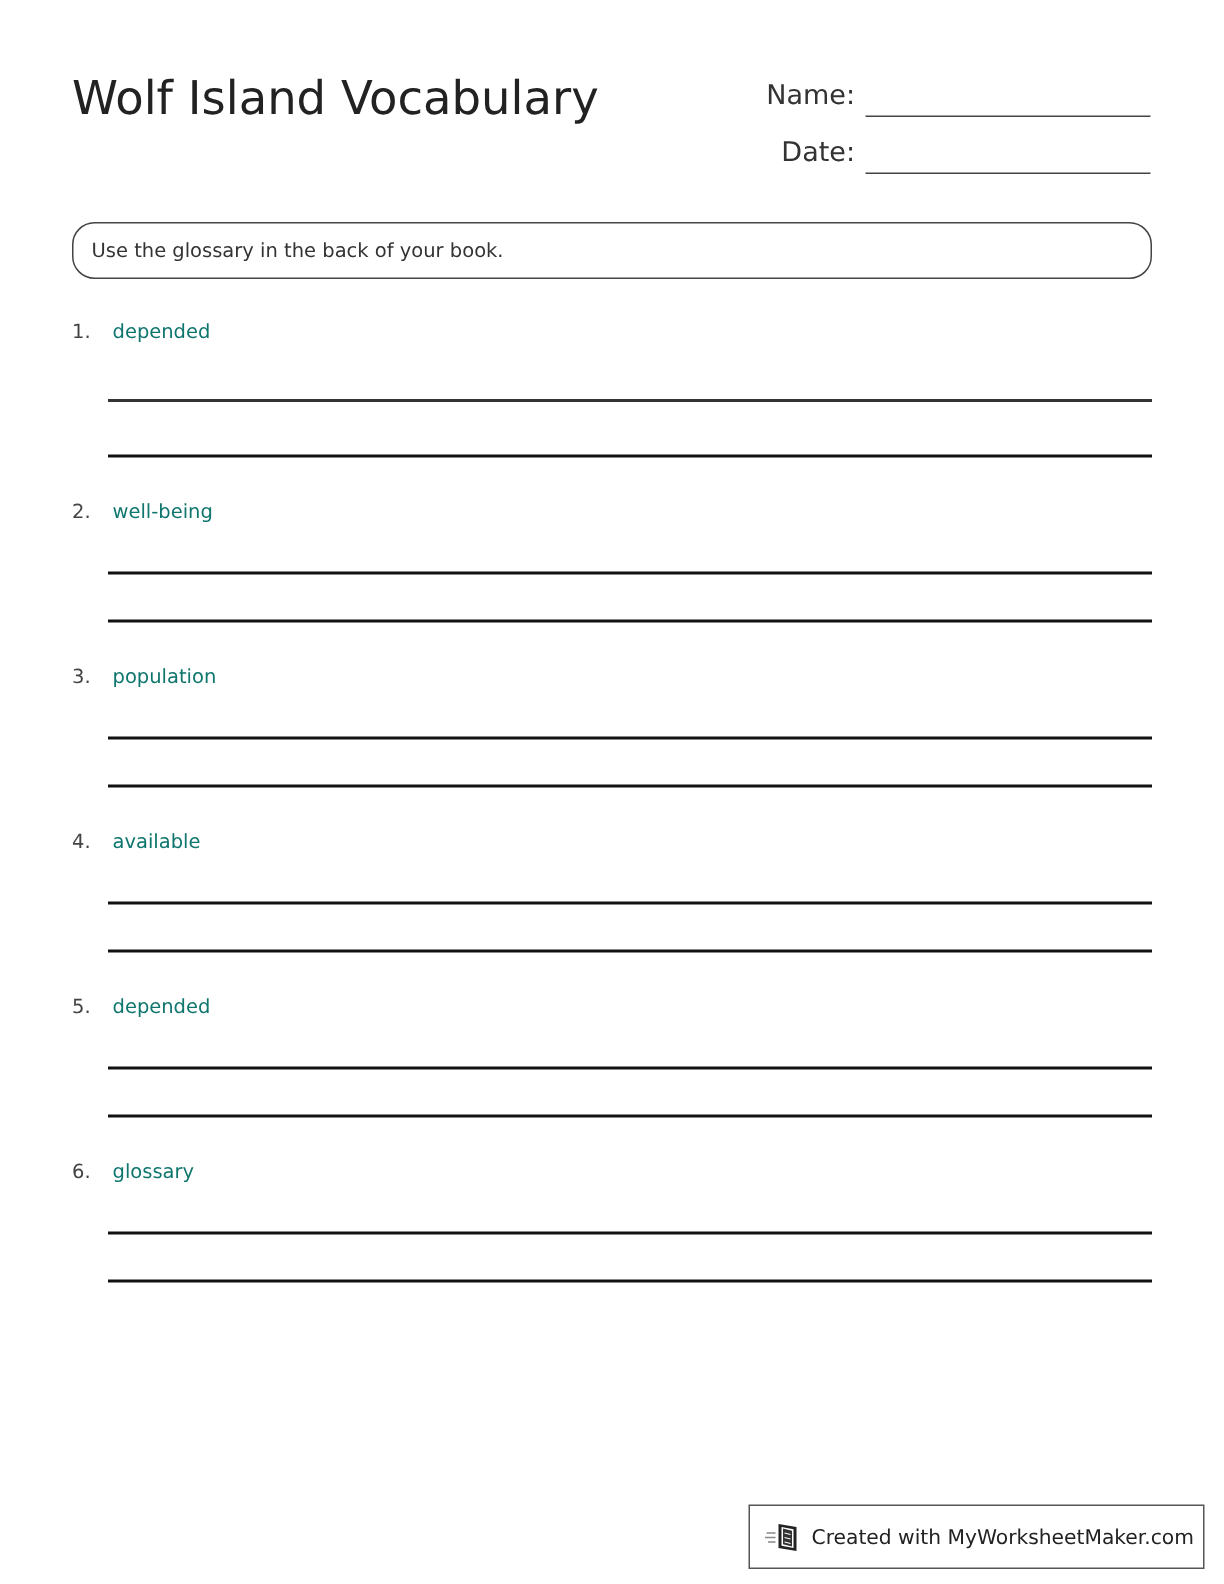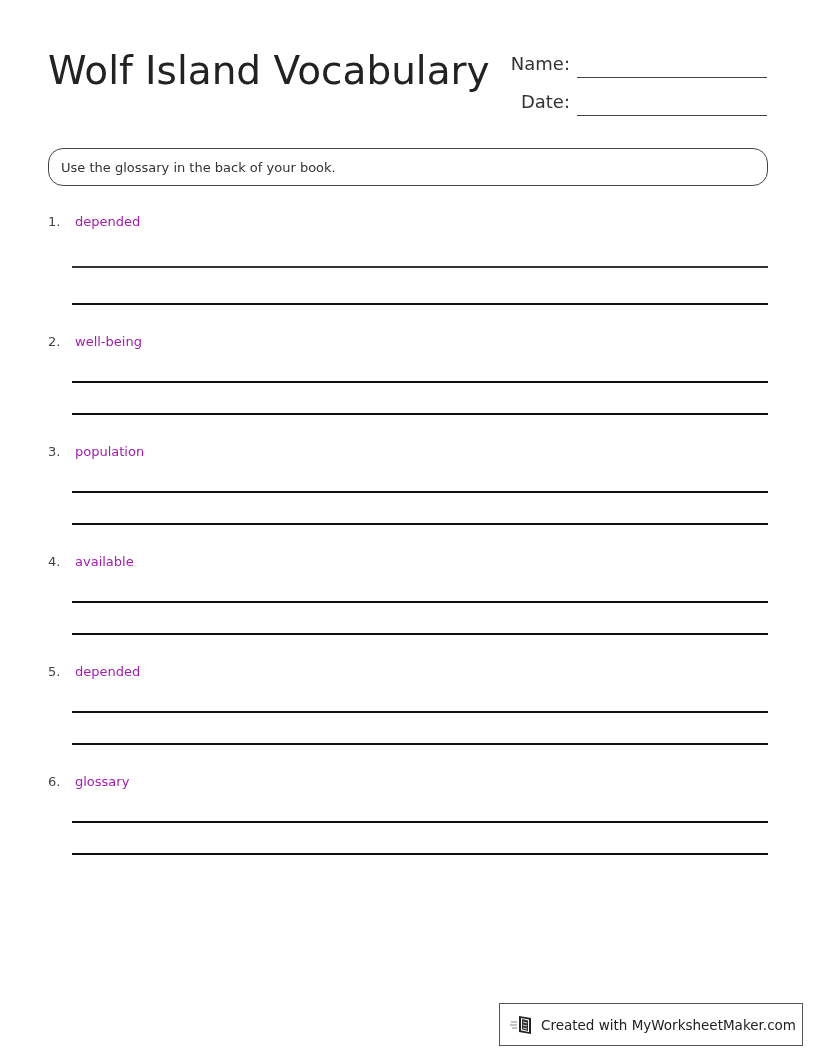--- a/index.html
+++ b/index.html
@@ -1,21 +1,21 @@
 <!DOCTYPE html>
 <html><head>
   <meta charset="utf-8">
   <style>
     * { margin: 0; padding: 0; box-sizing: border-box; }
     html, body { width: 816px; height: 1056px; background: #ffffff; }
     body { position: relative; font-family: "DejaVu Sans", sans-serif; color: #333333; overflow: hidden; }
 
     .title {
       position: absolute; left: 48px; top: 48px;
-      font-size: 39px; font-weight: normal; color: #222222; letter-spacing: 0px;
+      font-size: 31px; font-weight: normal; color: #222222; letter-spacing: 0px;
       white-space: nowrap;
     }
 
     .field { position: absolute; left: 490px; width: 277px; height: 30px; }
     .field .label {
       position: absolute; right: 197px; bottom: 4px;
       font-size: 18px; color: #333333; white-space: nowrap;
     }
     .field .line {
       position: absolute; left: 87px; right: 0; bottom: 0;
@@ -26,21 +26,21 @@
 
     .instructions {
       position: absolute; left: 48px; top: 148px; width: 720px; height: 38px;
       border: 1.5px solid #444444; border-radius: 15px;
       padding: 0 12px; display: flex; align-items: center;
       font-size: 13px; color: #333333;
     }
 
     .item { position: absolute; left: 48px; width: 720px; }
     .item .num { position: absolute; left: 0; top: 0; font-size: 13px; color: #444444; }
-    .item .word { position: absolute; left: 27px; top: 0; font-size: 13px; color: #a21caf; }
+    .item .word { position: absolute; left: 27px; top: 0; font-size: 13px; color: #0f766e; }
     .item .ans-line {
       position: absolute; left: 24px; width: 696px; height: 0;
       border-bottom: 2px solid #111111;
     }
     .item .ans-line.first { border-bottom-color: #333333; border-bottom-width: 2.5px; }
 
     .footer {
       position: absolute; left: 499px; top: 1003px; width: 304px; height: 43px;
       border: 1.5px solid #555555; background: #ffffff;
       display: flex; align-items: center; padding-left: 10px;

